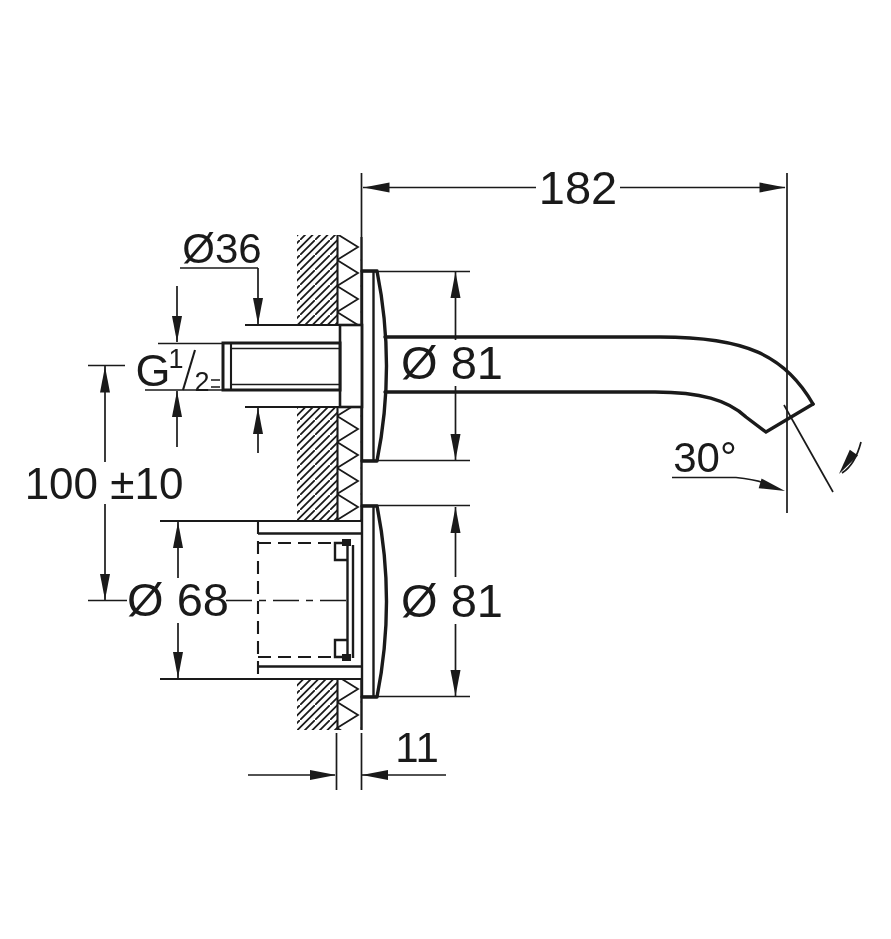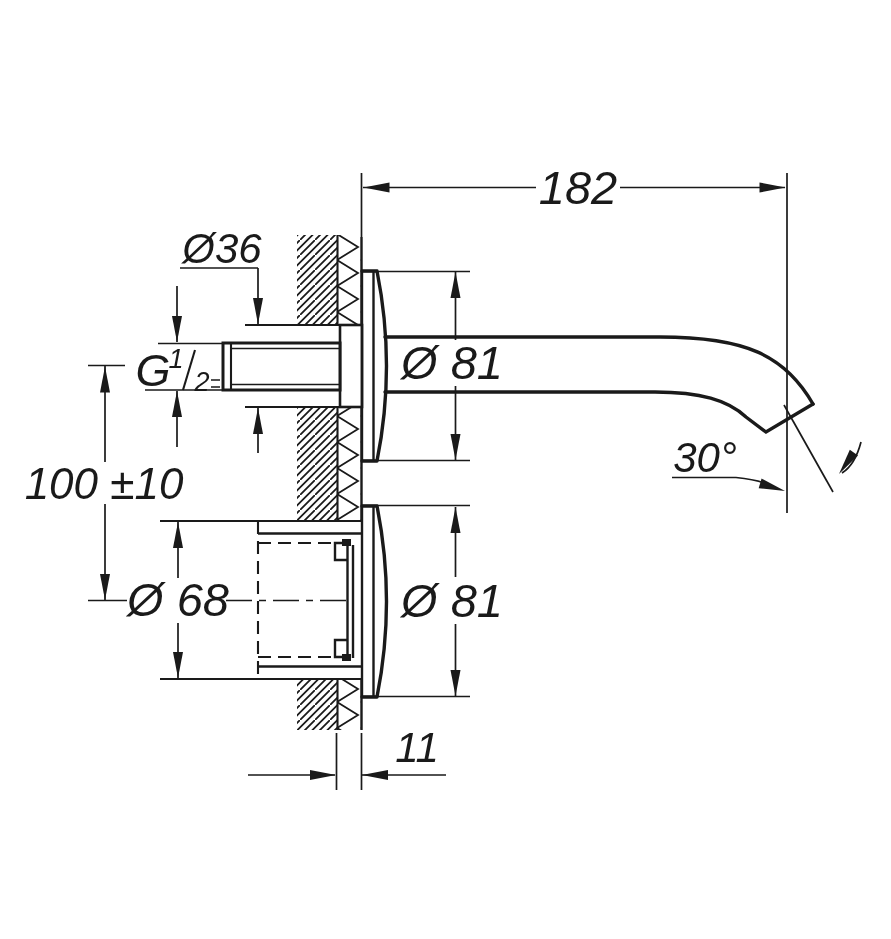--- a/index.html
+++ b/index.html
@@ -1,16 +1,16 @@
 <!DOCTYPE html>
 <html><head>
 <meta charset="utf-8">
 <style>
   html,body{margin:0;padding:0;background:#ffffff;}
-  .stage{width:891px;height:939px;background:#fff;position:relative;overflow:hidden;font-style:italic;}
+  .stage{width:891px;height:939px;background:#fff;position:relative;overflow:hidden;}
   svg{display:block;}
   text{font-family:"Liberation Sans","DejaVu Sans",sans-serif;fill:#1a1a1a;}
   .dim-txt{font-size:47px;}
   .dim-txt-m{font-size:44px;}
   .dim-txt-s{font-size:42px;}
   .g-main{font-size:45px;}
   .g-frac{font-size:27px;}
   .obj{stroke:#1a1a1a;stroke-width:3.4;fill:none;stroke-linecap:round;}
   .obj2{stroke:#1a1a1a;stroke-width:2.4;fill:none;}
   .thin{stroke:#1a1a1a;stroke-width:1.7;fill:none;}

